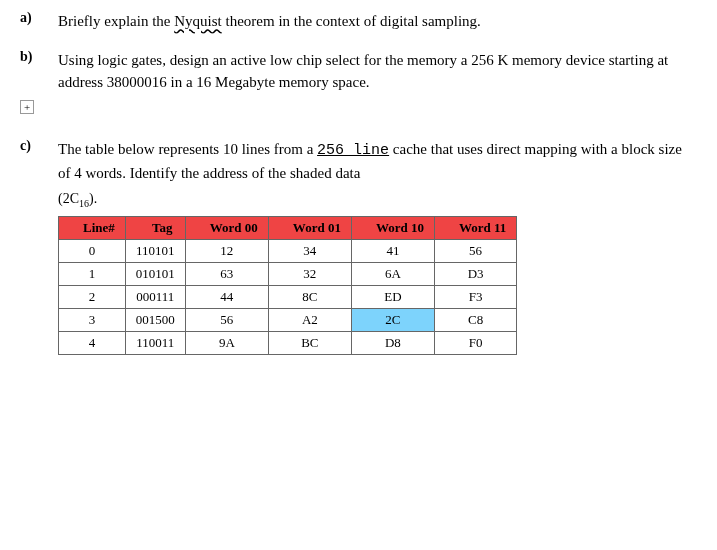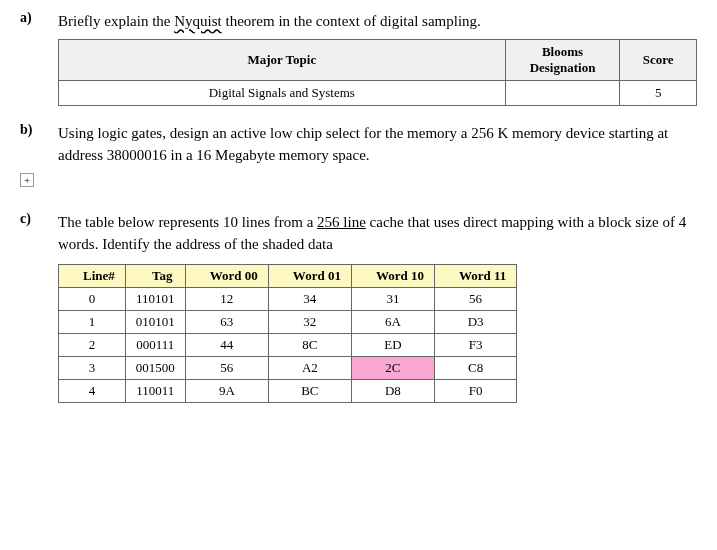--- a/index.html
+++ b/index.html
@@ -34,20 +34,21 @@
       font-size: 15px;
       line-height: 1.5;
     }
     .underline {
       text-decoration: underline;
       text-decoration-style: wavy;
       text-underline-offset: 2px;
     }
     .underline-straight {
       text-decoration: underline;
+      font-family: Liberation Mono, monospace;
     }
     
     .bloom-table {
       border-collapse: collapse;
       width: calc(100% - 38px);
       margin-left: 38px;
       margin-bottom: 10px;
       border: 1px solid #666;
     }
     .bloom-table th, .bloom-table td {
@@ -106,66 +107,44 @@
       margin-top: 8px;
       font-size: 13px;
     }
     .cache-table th, .cache-table td {
       border: 1px solid #666;
       padding: 3px 10px;
       text-align: center;
     }
     .cache-table th {
       font-weight: bold;
-      background: #fef9c3;
+      background: #ef4444;
       padding-left: 24px;
     }
     .shaded-cell {
-      background: #f9a8d4;
+      background: #7dd3fc;
     }
 
     sub {
       font-size: 10px;
     }
   </style>
 </head>
 <body>
 
 <div class="page">
 
   <div class="question-block">
     <div class="question-row">
       <span class="q-label">a)</span>
       <span class="q-text">
         Briefly explain the <span class="underline">Nyquist</span> theorem in the context of digital sampling.
       </span>
     </div>
 
-    <table class="bloom-table">
-      <thead>
-        <tr>
-          <th style="width:70%;">
-            <span>Major Topic</span>
-          </th>
-          <th style="width:18%;">
-            Blooms<br>Designation
-          </th>
-          <th style="width:12%;">
-            <span>Score</span>
-          </th>
-        </tr>
-      </thead>
-      <tbody>
-        <tr>
-          <td class="topic-value">Digital Signals and Systems</td>
-          <td></td>
-          <td>5</td>
-        </tr>
-      </tbody>
-    </table>
   </div>
 
   <div class="question-block">
     <div class="question-row">
       <span class="q-label">b)</span>
       <span class="q-text">
         Using logic gates, design an active low chip select for the memory a 256 K memory device starting at address 38000016 in a 16 Megabyte memory space.
       </span>
     </div>
 
@@ -175,40 +154,43 @@
 
     <div style="position:relative; height:8px;"></div>
   </div>
 
   <div class="question-block">
     <div class="question-row">
       <span class="q-label">c)</span>
       <span class="q-text">
         The table below represents 10 lines from a <span class="underline-straight">256 line</span> cache that uses direct mapping with a block size of 4 words. Identify the address of the shaded data
       </span>
+    </div>
+    <div style="margin-left: 38px; font-size:14px; margin-bottom:6px;">
+      (2C<sub>16</sub>).
     </div>
 
     <table class="cache-table">
       <thead>
         <tr>
           <th>Line#</th>
           <th>Tag</th>
           <th>Word 00</th>
           <th>Word 01</th>
           <th>Word 10</th>
           <th>Word 11</th>
         </tr>
       </thead>
       <tbody id="cache-tbody">
       <tr>
             <td>0</td>
             <td>110101</td>
             <td>12</td>
             <td>34</td>
-            <td>31</td>
+            <td>41</td>
             <td>56</td>
           </tr>
           <tr>
             <td>1</td>
             <td>010101</td>
             <td>63</td>
             <td>32</td>
             <td>6A</td>
             <td>D3</td>
           </tr>

